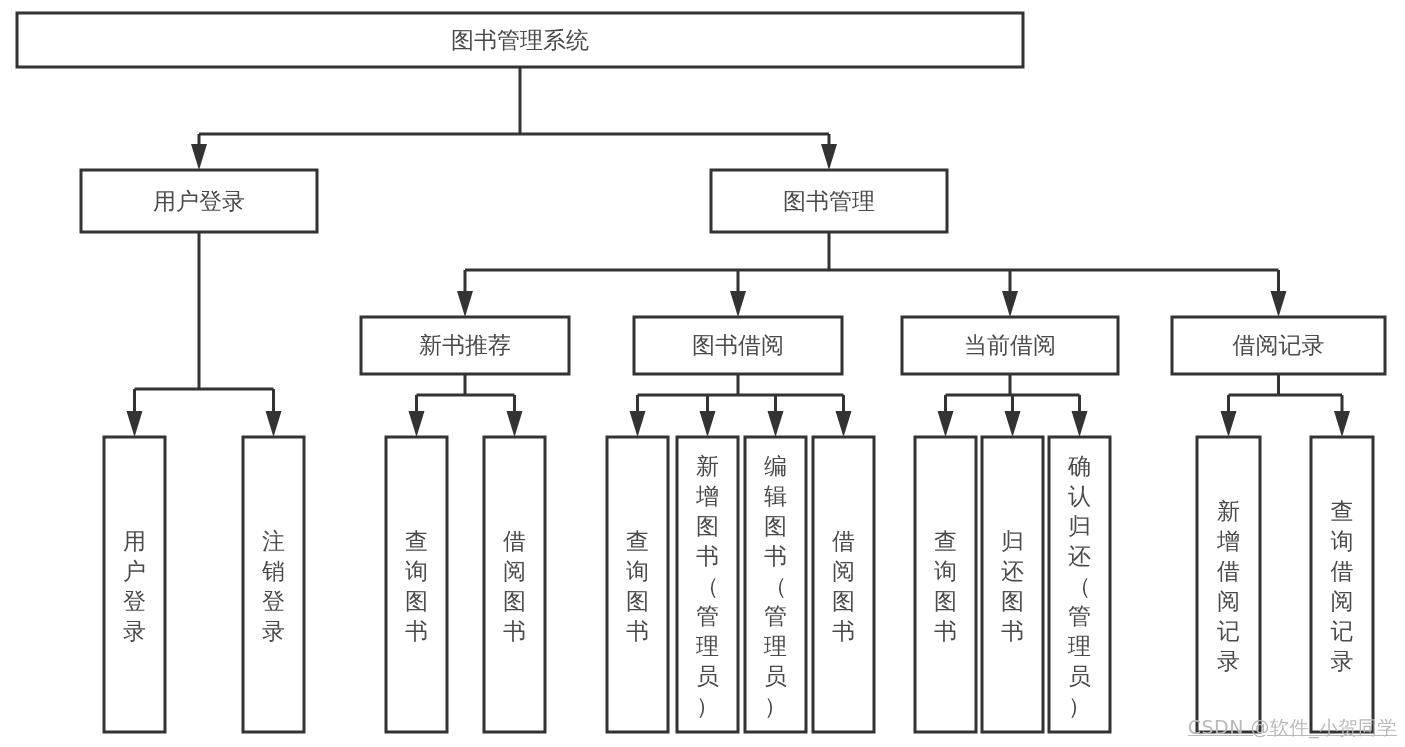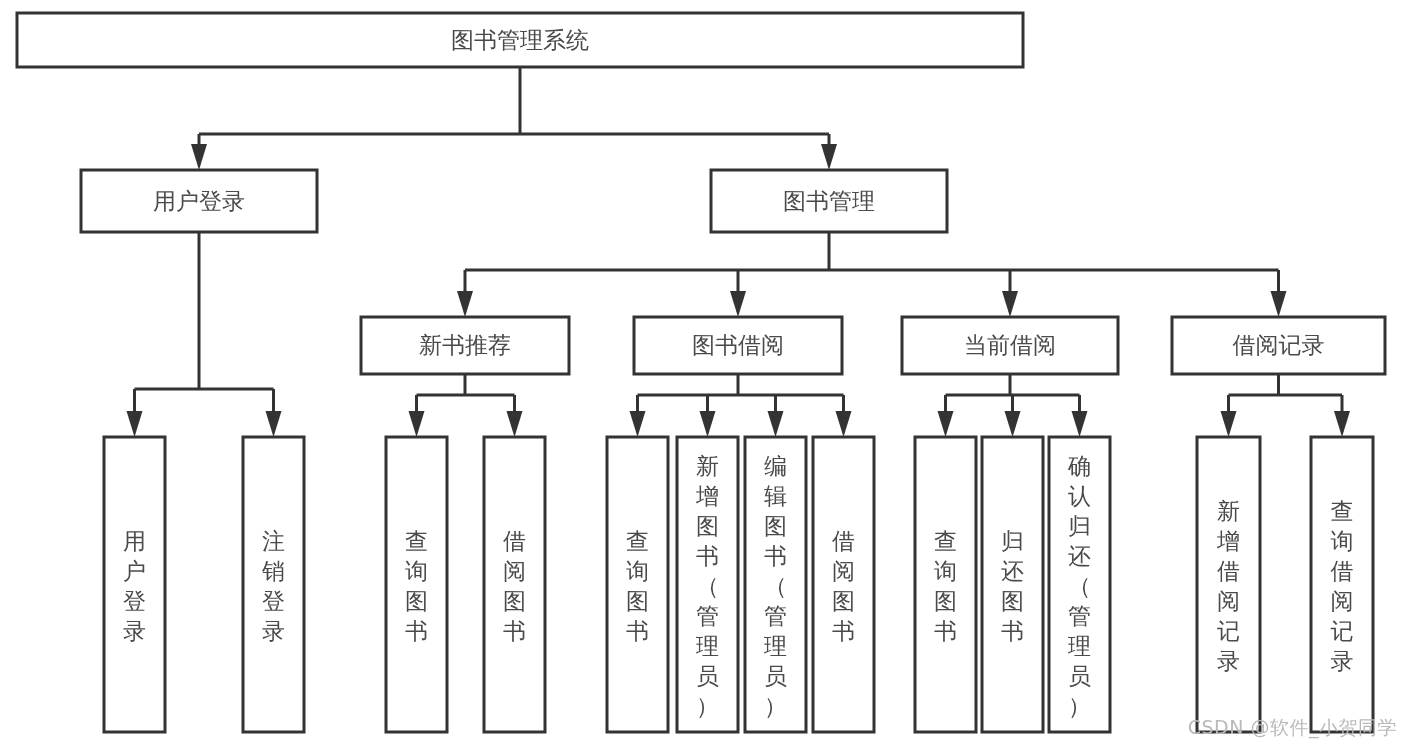--- a/index.html
+++ b/index.html
@@ -56,20 +56,21 @@
   .watermark {
     position: absolute;
     right: 8px;
     bottom: 6px;
     font-family: "DejaVu Sans", "Liberation Sans", sans-serif;
     font-size: 19px;
     color: #b9b9b9;
     letter-spacing: 0.5px;
     white-space: nowrap;
     pointer-events: none;
+    text-decoration: underline;
   }
 </style>
 </head>
 <body>
 
 <div id="diagram-root">
   <svg class="canvas" viewBox="0 0 1405 747" xmlns="http://www.w3.org/2000/svg">
     <g id="connectors-layer">
         <line class="connector" x1="520" y1="67" x2="520" y2="134"></line>
         <line class="connector" x1="199" y1="134" x2="829" y2="134"></line>

